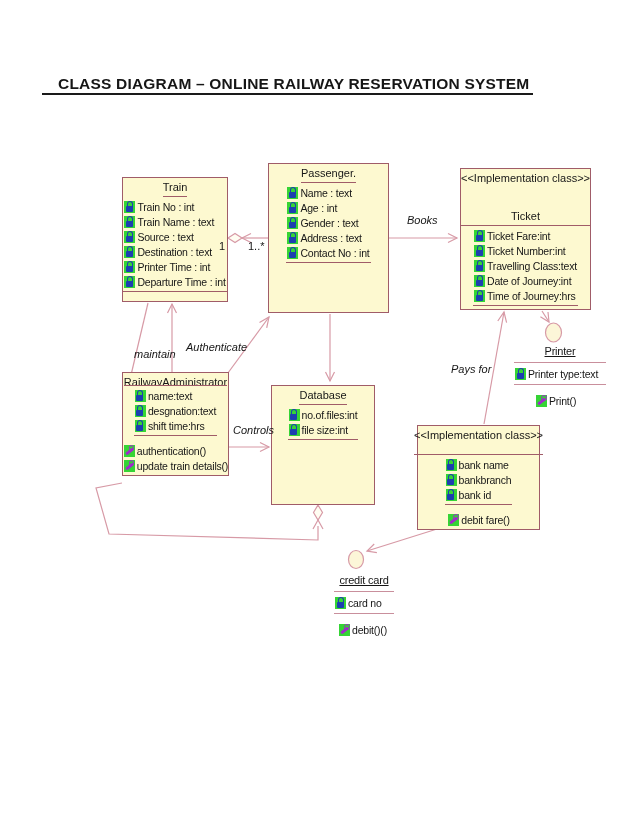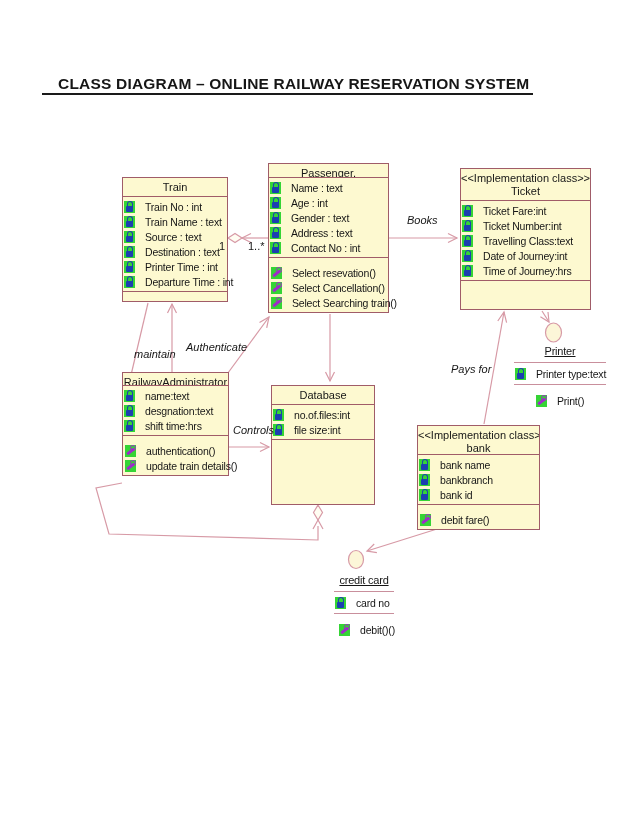--- a/index.html
+++ b/index.html
@@ -5,28 +5,28 @@
   html,body{margin:0;padding:0;background:#ffffff;}
   .stage{position:relative;width:638px;height:826px;background:#ffffff;overflow:hidden;
          font-family:"Liberation Sans",sans-serif;color:#161616;}
   .heading{position:absolute;top:75px;left:0;width:100%;
            font-size:15.5px;font-weight:bold;letter-spacing:.2px;margin-left:42px;}
   .heading span{border-bottom:2px solid #1a1a1a;padding:0 4px 1px 16px;}
 
   svg.wires{position:absolute;left:0;top:0;}
 
   .cls{position:absolute;background:#fdf9d0;border:1px solid #a05c68;box-sizing:border-box;
-       display:flex;flex-direction:column;}
+       display:flex;flex-direction:column;align-items:center;}
   .ctitle{text-align:center;font-size:11px;line-height:13px;padding:3px 0 2px;
           border-bottom:1px solid #a05c68;white-space:nowrap;overflow:hidden;}
   .ctitle .stereo{display:block;}
-  .ctitle .cname{display:block;}
+  .ctitle .cname{display:block;margin-top:25px;}
   .attrs{border-bottom:1px solid #a05c68;padding:2px 1px 2px 1px;flex:0 0 auto;}
   .methods{flex:1;padding:7px 1px 2px 2px;}
-  .row{display:flex;align-items:center;gap:10px;height:15px;font-size:10.5px;
+  .row{display:flex;align-items:center;gap:2px;height:15px;font-size:10.5px;
        letter-spacing:-0.2px;white-space:nowrap;}
   .ic{flex:0 0 11px;width:11px;height:12px;background:#35d435;position:relative;display:inline-block;}
   .ic.lock::before{content:"";position:absolute;left:2.5px;top:0.5px;width:4px;height:5px;
        border:1.6px solid #1c3fb0;border-bottom:none;border-radius:3px 3px 0 0;}
   .ic.lock::after{content:"";position:absolute;left:1.5px;top:5.5px;width:7px;height:5.5px;
        background:#1c3fb0;border-radius:1px;}
   .ic.wrench::before{content:"";position:absolute;left:1px;top:5px;width:9px;height:2.6px;
        background:#a02acb;border-radius:1px;transform:rotate(-38deg);}
   .ic.wrench::after{content:"";position:absolute;right:0.5px;top:0.5px;width:3.6px;height:3.6px;
        border:1.6px solid #a02acb;border-radius:50%;}
@@ -137,34 +137,20 @@
         </div>
       <div class="row">
           <span class="ic lock"></span>
           <span>Address : text</span>
         </div>
       <div class="row">
           <span class="ic lock"></span>
           <span>Contact No : int</span>
         </div>
     </div>
-    <div class="methods">
-      <div class="row">
-          <span class="ic wrench"></span>
-          <span>Select resevation()</span>
-        </div>
-      <div class="row">
-          <span class="ic wrench"></span>
-          <span>Select Cancellation()</span>
-        </div>
-      <div class="row">
-          <span class="ic wrench"></span>
-          <span>Select Searching train()</span>
-        </div>
-    </div>
   </div>
 
   <div class="cls" style="left:460px;top:168px;width:131px;height:142px">
     <div class="ctitle">
       <span class="stereo">&lt;&lt;Implementation class&gt;&gt;</span>
       <span class="cname">Ticket</span>
     </div>
     <div class="attrs">
       <div class="row">
           <span class="ic lock"></span>

